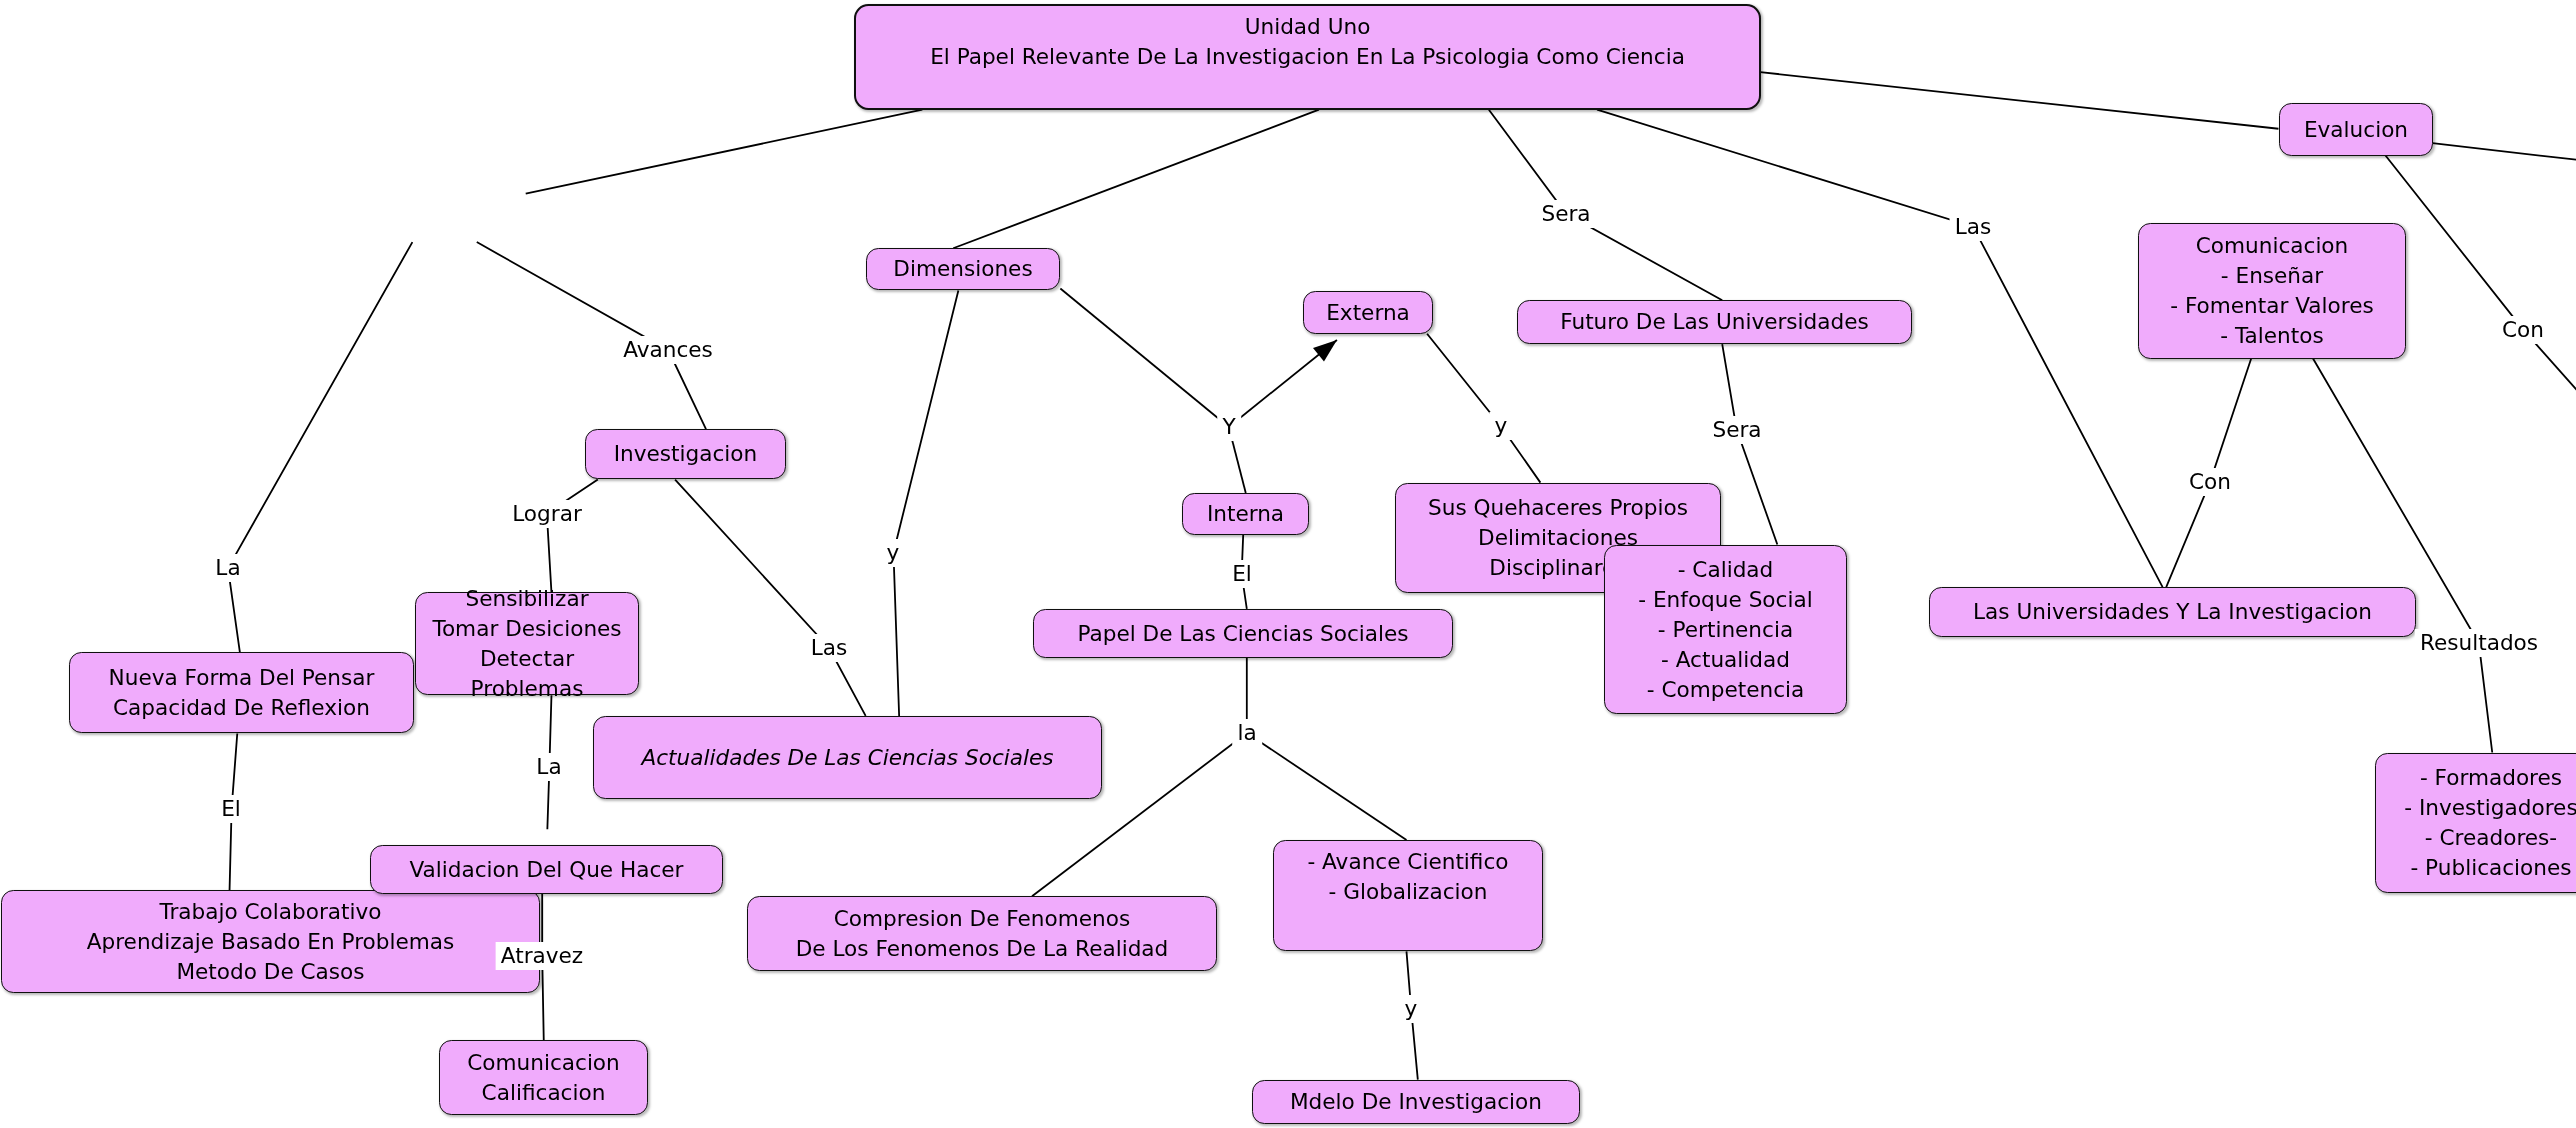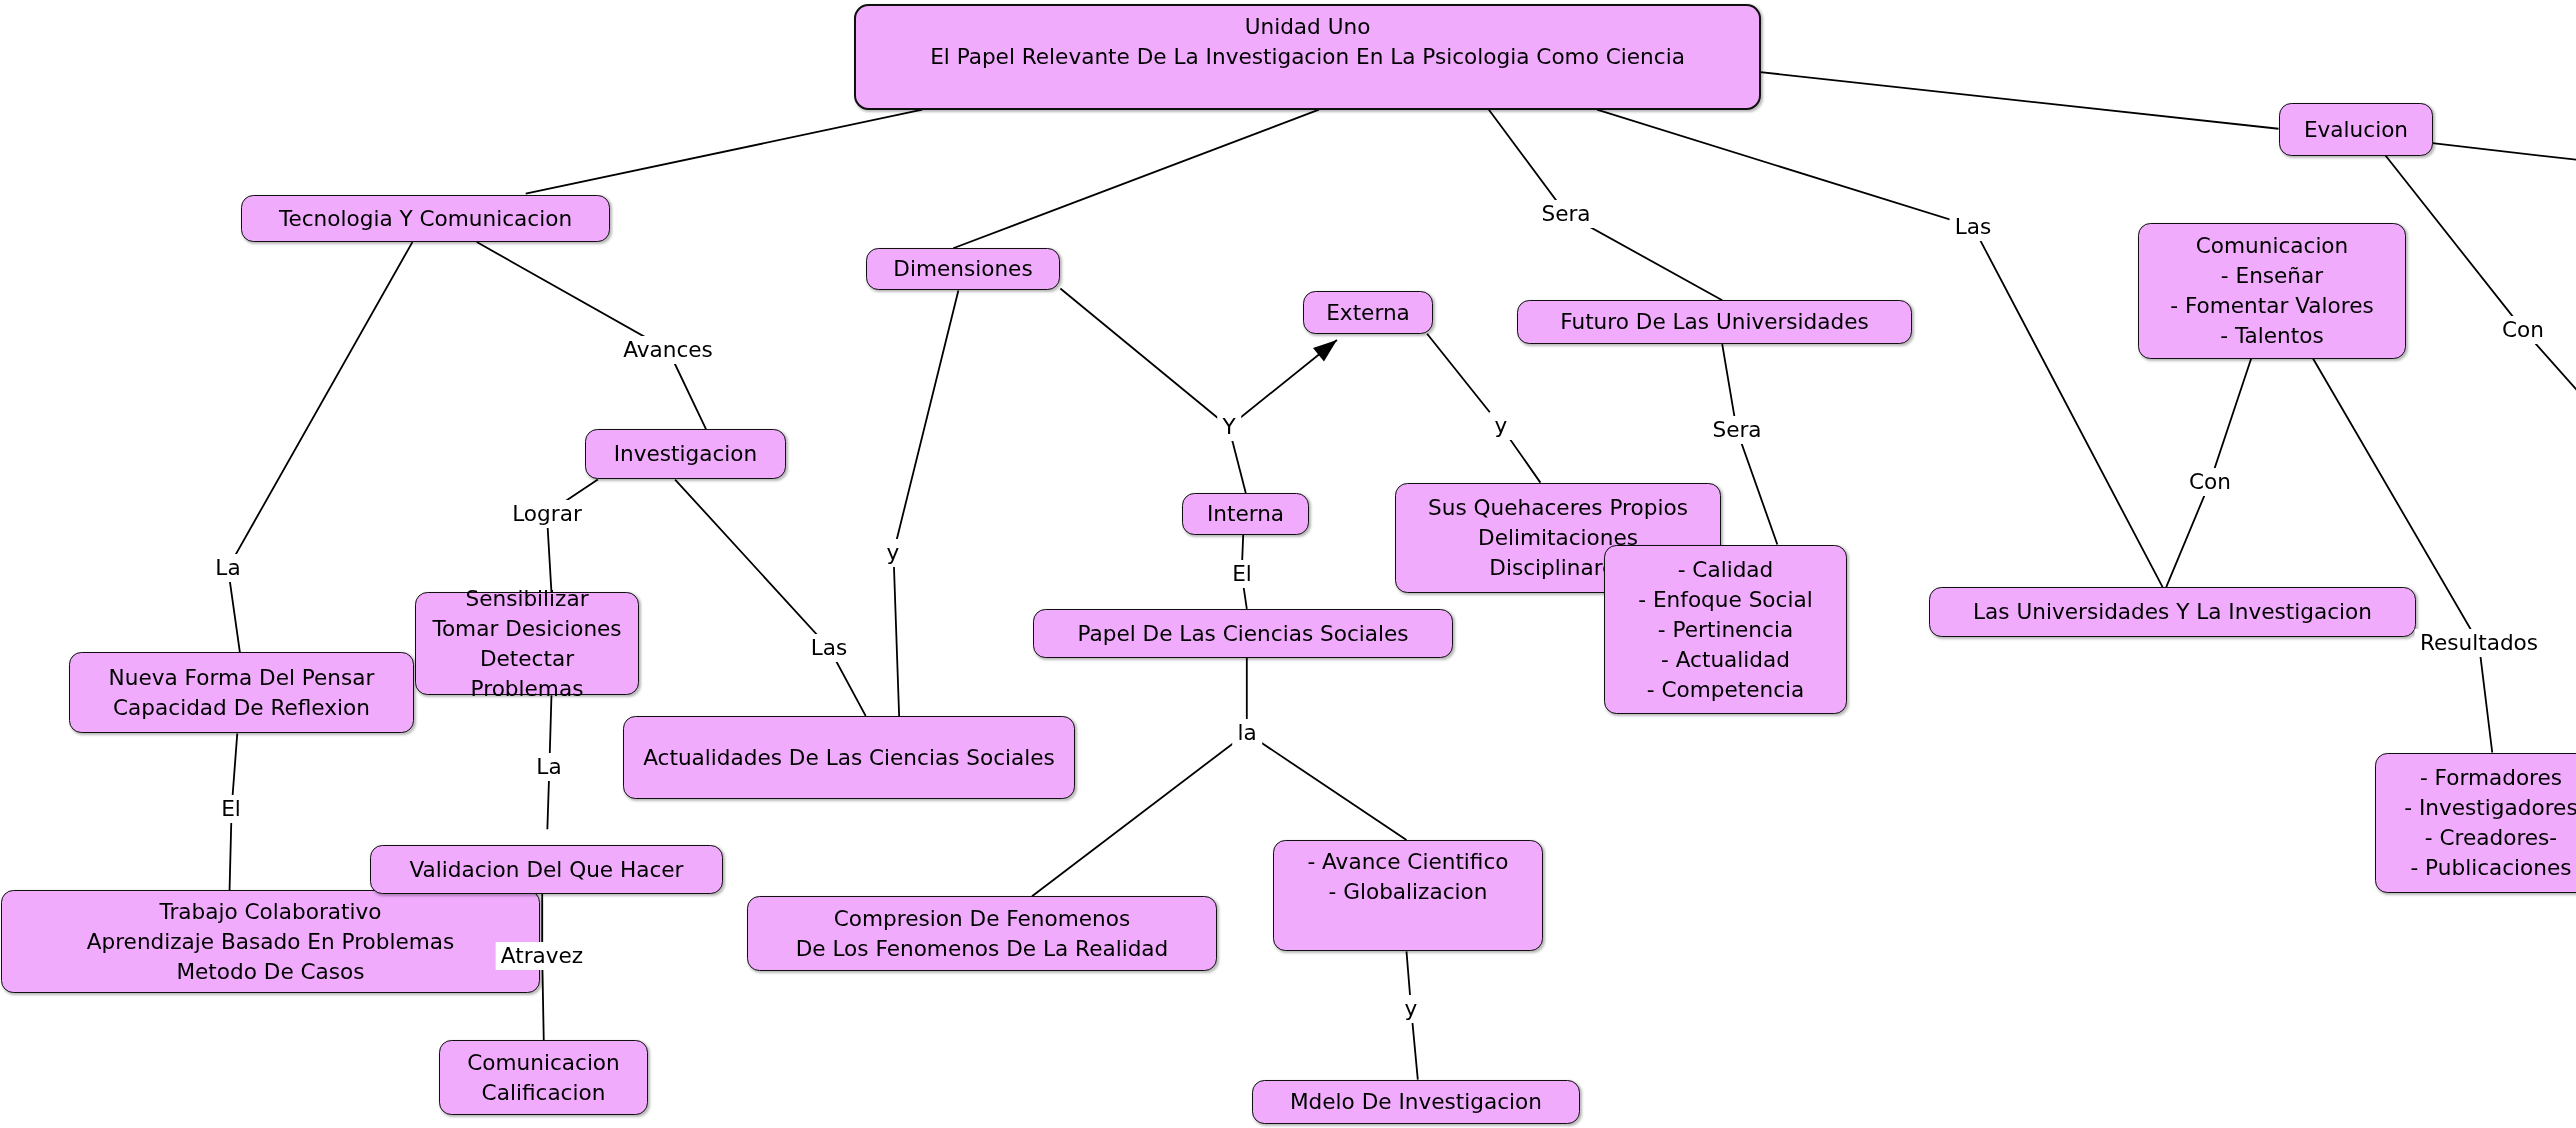--- a/index.html
+++ b/index.html
@@ -73,35 +73,34 @@
       <polyline points="4370,696 4290,936 4205,1140" fill="none" stroke="#000000" stroke-width="3.5"></polyline>
       <polyline points="4490,696 4812,1249 4838,1461" fill="none" stroke="#000000" stroke-width="3.5"></polyline>
       <polyline points="4630,301 4898,640 5362,1162" fill="none" stroke="#000000" stroke-width="3.5"></polyline>
       <polyline points="4722,278 5087,320" fill="none" stroke="#000000" stroke-width="3.5"></polyline>
       <polyline points="5320,479 5521,850 5475,1162" fill="none" stroke="#000000" stroke-width="3.5"></polyline>
       <polyline points="2730,1847 2739,1958 2752,2096" fill="none" stroke="#000000" stroke-width="3.5"></polyline>
     </svg>
 
 <div class="node top title" style="left: 854px; top: 4.1px; width: 907px; height: 106px;">Unidad Uno
 El Papel Relevante  De La Investigacion En La Psicologia Como Ciencia</div>
-    <div class="node" style="left: 241px; top: 195px; width: 369px; height: 47px;">Tecnologia Y Comunicacion</div>
     <div class="node" style="left: 585px; top: 429px; width: 201px; height: 50px;">Investigacion</div>
     <div class="node" style="left: 69px; top: 652px; width: 345px; height: 81px;">Nueva Forma Del Pensar
 Capacidad De Reflexion</div>
     <div class="node" style="left: 415px; top: 592px; width: 224px; height: 103px;">Sensibilizar
 Tomar Desiciones
 Detectar Problemas</div>
     <div class="node" style="left: 1px; top: 890px; width: 539px; height: 103px;">Trabajo Colaborativo
 Aprendizaje Basado En Problemas
 Metodo De Casos</div>
     <div class="node" style="left: 370px; top: 829px; width: 353px; height: 49px; margin-top: 16px;">Validacion Del Que Hacer</div>
     <div class="node" style="left: 439px; top: 1040px; width: 209px; height: 75px;">Comunicacion
 Calificacion</div>
     <div class="node" style="left: 866px; top: 248px; width: 194px; height: 42px;">Dimensiones</div>
-    <div class="node" style="left: 623px; top: 716px; width: 452px; height: 83px;">Actualidades De Las Ciencias Sociales</div>
+    <div class="node" style="left: 593px; top: 716px; width: 509px; height: 83px; font-style: italic;">Actualidades De Las Ciencias Sociales</div>
     <div class="node" style="left: 1303px; top: 291px; width: 130px; height: 43px;">Externa</div>
     <div class="node" style="left: 1182px; top: 493px; width: 127px; height: 42px;">Interna</div>
     <div class="node" style="left: 1033px; top: 609px; width: 420px; height: 49px;">Papel De Las Ciencias Sociales</div>
     <div class="node" style="left: 747px; top: 896px; width: 470px; height: 75px;">Compresion De Fenomenos
 De Los Fenomenos De La Realidad</div>
     <div class="node top" style="left: 1273px; top: 840px; width: 270px; height: 111px;">- Avance Cientifico
 - Globalizacion</div>
     <div class="node" style="left: 1252px; top: 1080px; width: 328px; height: 44px;">Mdelo De Investigacion</div>
     <div class="node" style="left: 1395px; top: 483px; width: 326px; height: 110px;">Sus Quehaceres Propios
 Delimitaciones

